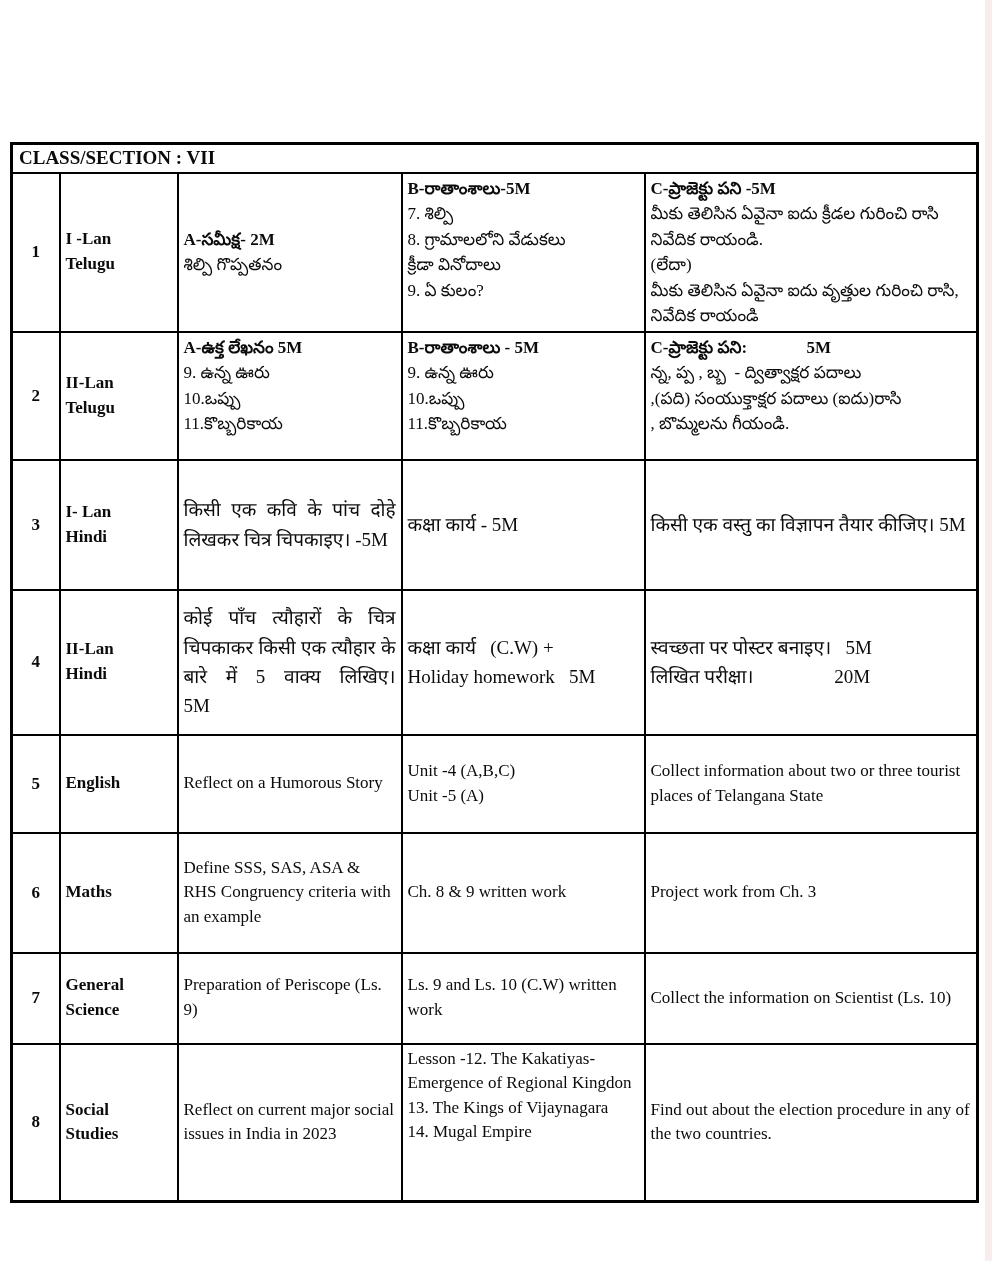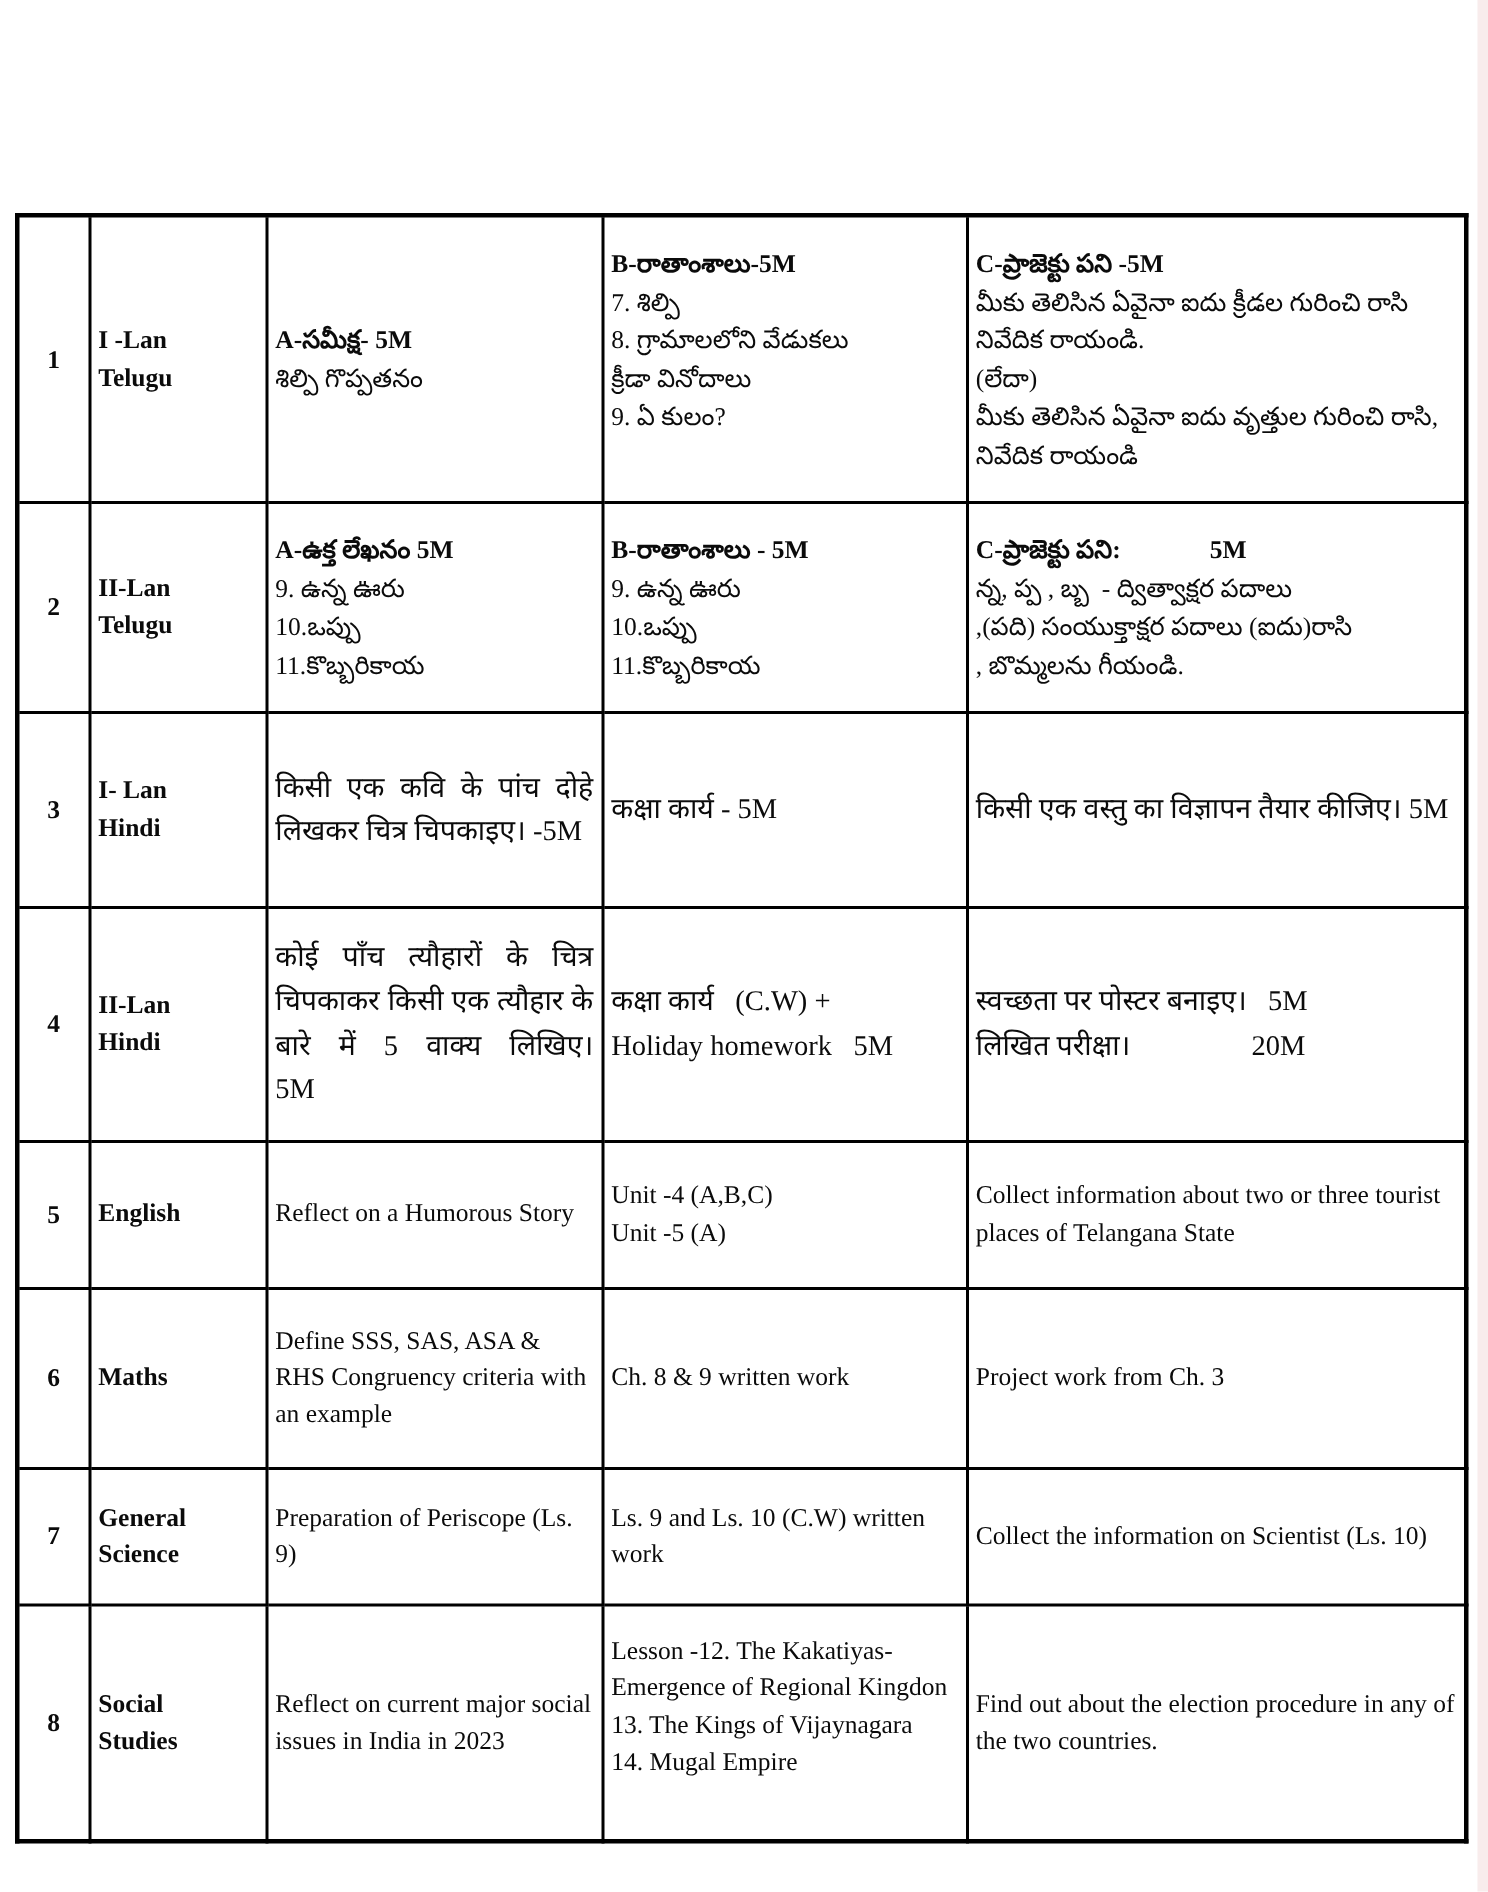--- a/index.html
+++ b/index.html
@@ -26,21 +26,21 @@
     position:absolute;left:10px;top:142px;
     width:966px;
     border-collapse:collapse;
     table-layout:fixed;
   }
   table.main, table.main td{
     border:2px solid #000;
   }
   table.main{border:3px solid #000;}
   td{
-    padding:18px 5px;
+    padding:2px 5px;
     vertical-align:middle;
     overflow:hidden;
   }
   .class-row td{
     font-weight:bold;font-size:19px;
     padding:1px 6px;
   }
   .hdr td{
     font-weight:bold;font-size:17px;
     text-align:center;
@@ -78,28 +78,31 @@
 <table class="main">
   <colgroup>
     <col style="width:48px">
       <col style="width:118px">
       <col style="width:224px">
       <col style="width:243px">
       <col style="width:333px">
   </colgroup>
 
   <tbody>
+      <tr class="class-row" style="height:29px">
+    <td colspan="5">CLASS/SECTION : VII</td>
+  </tr>
 
 
   <tr style="height:153px">
     <td class="sno">1</td>
     <td class="subject">I -Lan
 Telugu</td>
     <td class="telugu">
-      <div class="cell-head">A-సమీక్ష- 5M</div>
+      <div class="cell-head">A-సమీక్ష- 2M</div>
       <div class="cell-body">శిల్పి గొప్పతనం</div>
     </td>
     <td class="telugu" style="vertical-align:top">
       <div class="cell-head">B-రాతాంశాలు-5M</div>
       <div class="cell-body">7. శిల్పి
 8. గ్రామాలలోని వేడుకలు
 క్రీడా వినోదాలు
 9. ఏ కులం?</div>
     </td>
     <td class="telugu" style="vertical-align:top">

